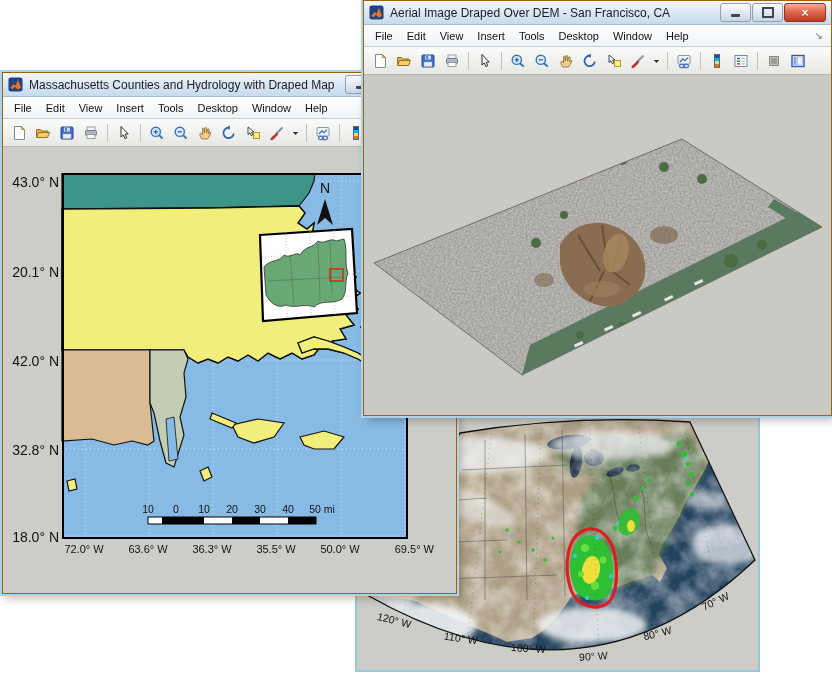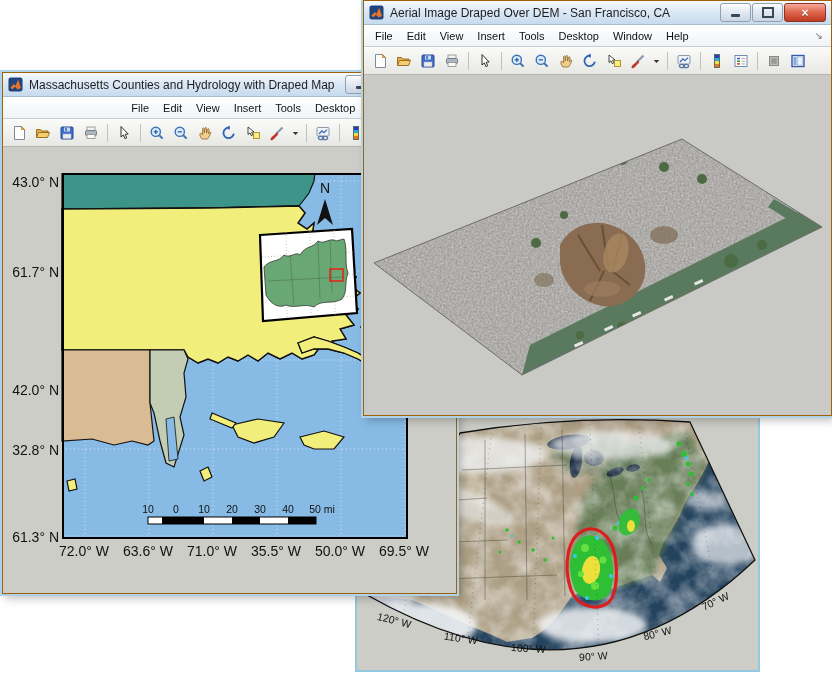--- a/index.html
+++ b/index.html
@@ -15,34 +15,34 @@
   .wicon{width:15px;height:15px;flex:0 0 auto;}
   .winbtns{margin-left:auto;display:flex;gap:1px;flex:0 0 auto;}
   .wb{width:29px;height:17px;border:1px solid #8FA0B4;border-radius:3px;
       background:linear-gradient(#FDFEFF,#E4EAF2 45%,#CBD5E2);
       display:flex;align-items:center;justify-content:center;}
   .wb.close{width:40px;background:linear-gradient(#F4AC9E,#E06A50 45%,#C03A22);border-color:#8E3322;
       color:#FFF;font-weight:bold;font-size:12px;line-height:1;text-shadow:0 1px 1px rgba(0,0,0,.35);}
   .minbar{width:9px;height:3px;background:#37475A;border-radius:1px;margin-top:6px;}
   .maxbox{width:8px;height:7px;border:2px solid #37475A;}
   .menubar{height:21px;display:flex;align-items:center;padding:0 4px;
-      background:linear-gradient(#FFFFFF,#EFF3F7);border-bottom:1px solid #C9CDD1;font-size:11px;color:#111;justify-content:flex-end;}
+      background:linear-gradient(#FFFFFF,#EFF3F7);border-bottom:1px solid #C9CDD1;font-size:11px;color:#111;}
   .mi{padding:2px 7px;}
   .menu-overflow{margin-left:auto;color:#777;font-size:10px;padding-right:4px;}
   .mtoolbar{height:27px;display:flex;align-items:center;padding:0 4px;
       background:linear-gradient(#FBFBFA,#E7E7E3);border-bottom:1px solid #B6B6B0;}
   .tbtn{width:22px;height:22px;border:0;padding:0;margin:0 1px;background:transparent;
       display:flex;align-items:center;justify-content:center;border-radius:2px;}
   .tbtn[data-name="brush-dropdown-button"]{width:11px;}
   .tsep{width:1px;height:18px;background:#C2C2BC;margin:0 4px;flex:0 0 auto;}
   .content{position:relative;width:100%;height:calc(100% - 74px);overflow:hidden;}
 
   
   .lat-label{position:absolute;left:2px;width:54px;text-align:right;font-size:14px;color:#111;}
-  .lon-label{position:absolute;width:60px;text-align:center;font-size:14px;color:#111;top:396px;}
+  .lon-label{position:absolute;width:60px;text-align:center;font-size:11px;color:#111;top:396px;}
 
   
   .panel{position:absolute;background:#CDCDC8;border:2px solid #92C8E0;}
   .wlon{position:absolute;font-size:10.5px;color:#111;white-space:nowrap;}
 
   svg text{font-family:"Liberation Sans",sans-serif;}
   .hidden-defs{position:absolute;width:0;height:0;overflow:hidden;}
 </style>
 </head>
 <body>
@@ -464,30 +464,30 @@
             <text x="174" y="6">50 mi</text>
           </g>
           <rect x="0" y="10" width="168" height="7" fill="#FFF" stroke="#000" stroke-width="1"></rect>
           <rect x="14" y="10" width="42" height="7" fill="#000"></rect>
           <rect x="84" y="10" width="28" height="7" fill="#000"></rect>
           <rect x="140" y="10" width="28" height="7" fill="#000"></rect>
         </g>
         <rect data-name="axes-frame" x="1" y="1" width="344" height="364" fill="none" stroke="#000" stroke-width="2"></rect>
       </svg>
       <span class="lat-label" data-name="lat-label" style="top:27px;">43.0° N</span>
-      <span class="lat-label" data-name="lat-label" style="top:117px;">61.7° N</span>
-      <span class="lat-label" data-name="lat-label" style="top:206px;margin-top:29px;">42.0° N</span>
+      <span class="lat-label" data-name="lat-label" style="top:117px;">20.1° N</span>
+      <span class="lat-label" data-name="lat-label" style="top:206px;">42.0° N</span>
       <span class="lat-label" data-name="lat-label" style="top:295px;">32.8° N</span>
-      <span class="lat-label" data-name="lat-label" style="top:382px;">61.3° N</span>
+      <span class="lat-label" data-name="lat-label" style="top:382px;">18.0° N</span>
       <span class="lon-label" data-name="lon-label" style="left:51px;">72.0° W</span>
       <span class="lon-label" data-name="lon-label" style="left:115px;">63.6° W</span>
-      <span class="lon-label" data-name="lon-label" style="left:179px;">71.0° W</span>
+      <span class="lon-label" data-name="lon-label" style="left:179px;">36.3° W</span>
       <span class="lon-label" data-name="lon-label" style="left:243px;">35.5° W</span>
       <span class="lon-label" data-name="lon-label" style="left:307px;">50.0° W</span>
-      <span class="lon-label" data-name="lon-label" style="left:371px;">69.5° W</span>
+      <span class="lon-label" data-name="lon-label" style="left:371px;text-align:right;">69.5° W</span>
     </div>
   </div>
 
   <div class="win" data-name="figure-window-san-francisco" style="left:363px;top:0px;width:467px;height:414px;z-index:3;">
     <div class="titlebar" data-name="title-bar">
       <svg class="wicon" data-name="matlab-logo-icon">
           <use href="#sym-matlab-logo"></use>
         </svg>
       <span data-name="window-title">Aerial Image Draped Over DEM - San Francisco, CA</span>
       <div class="winbtns">

